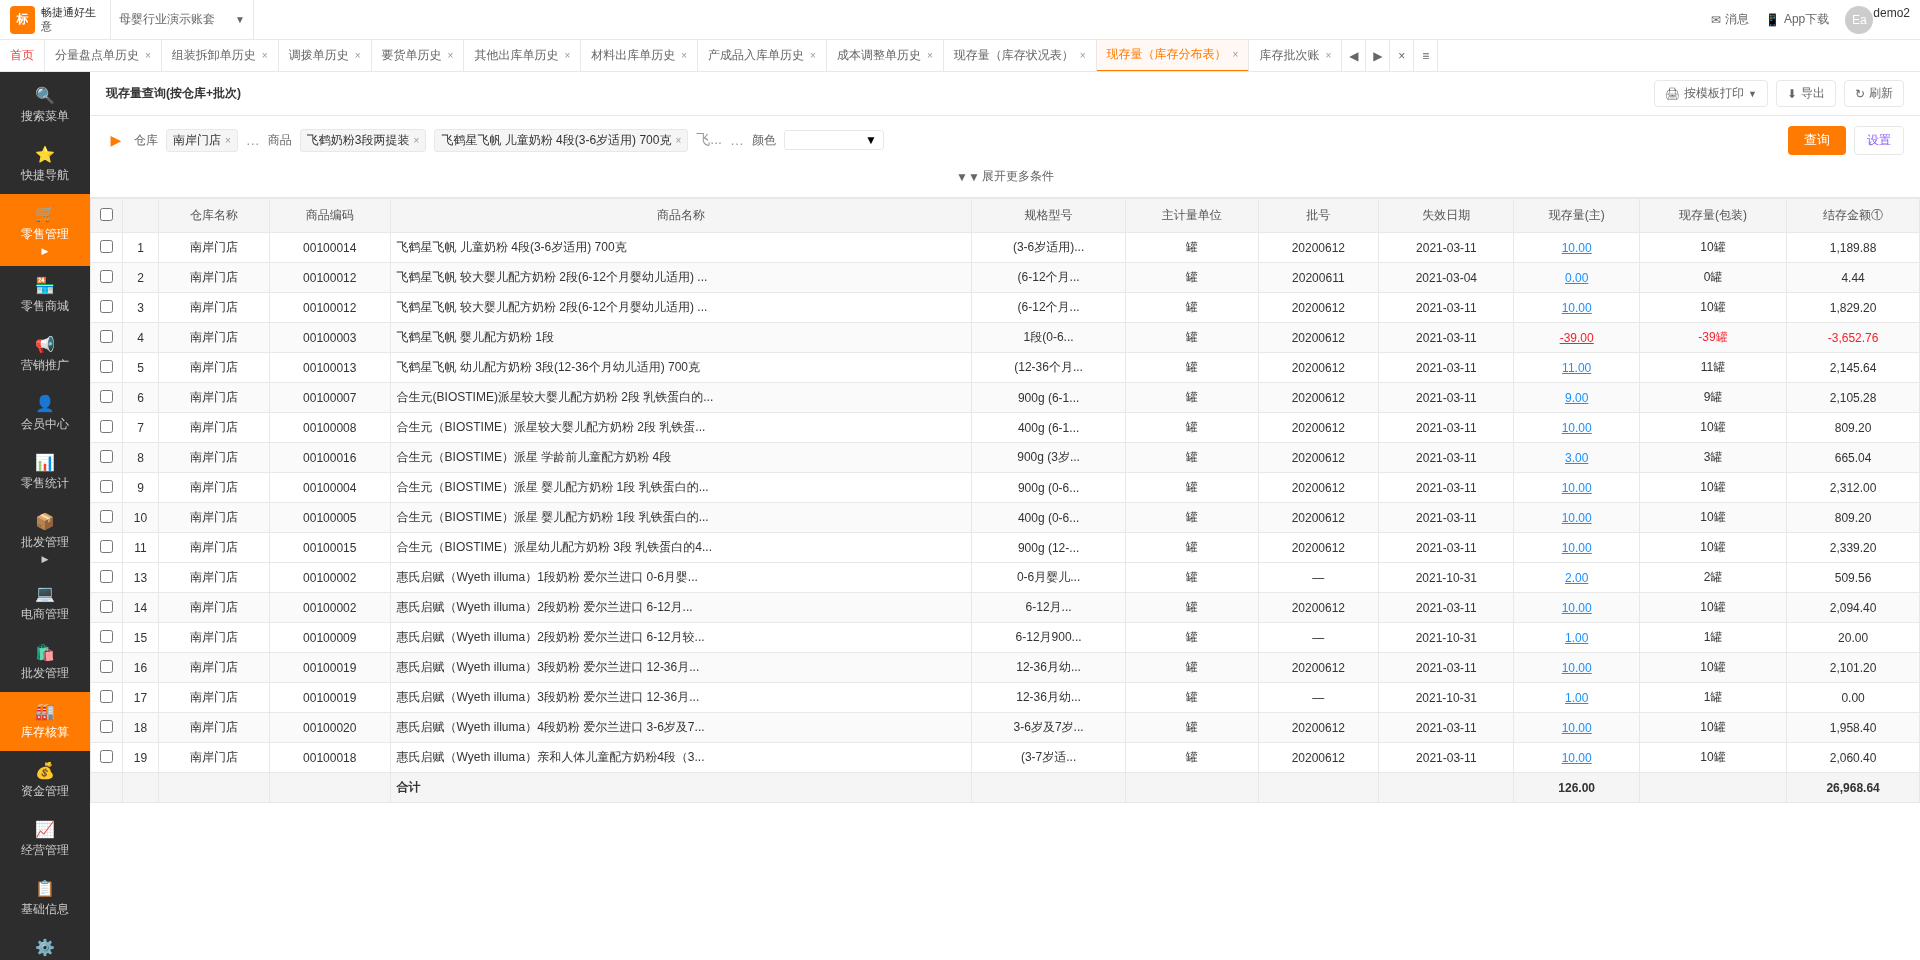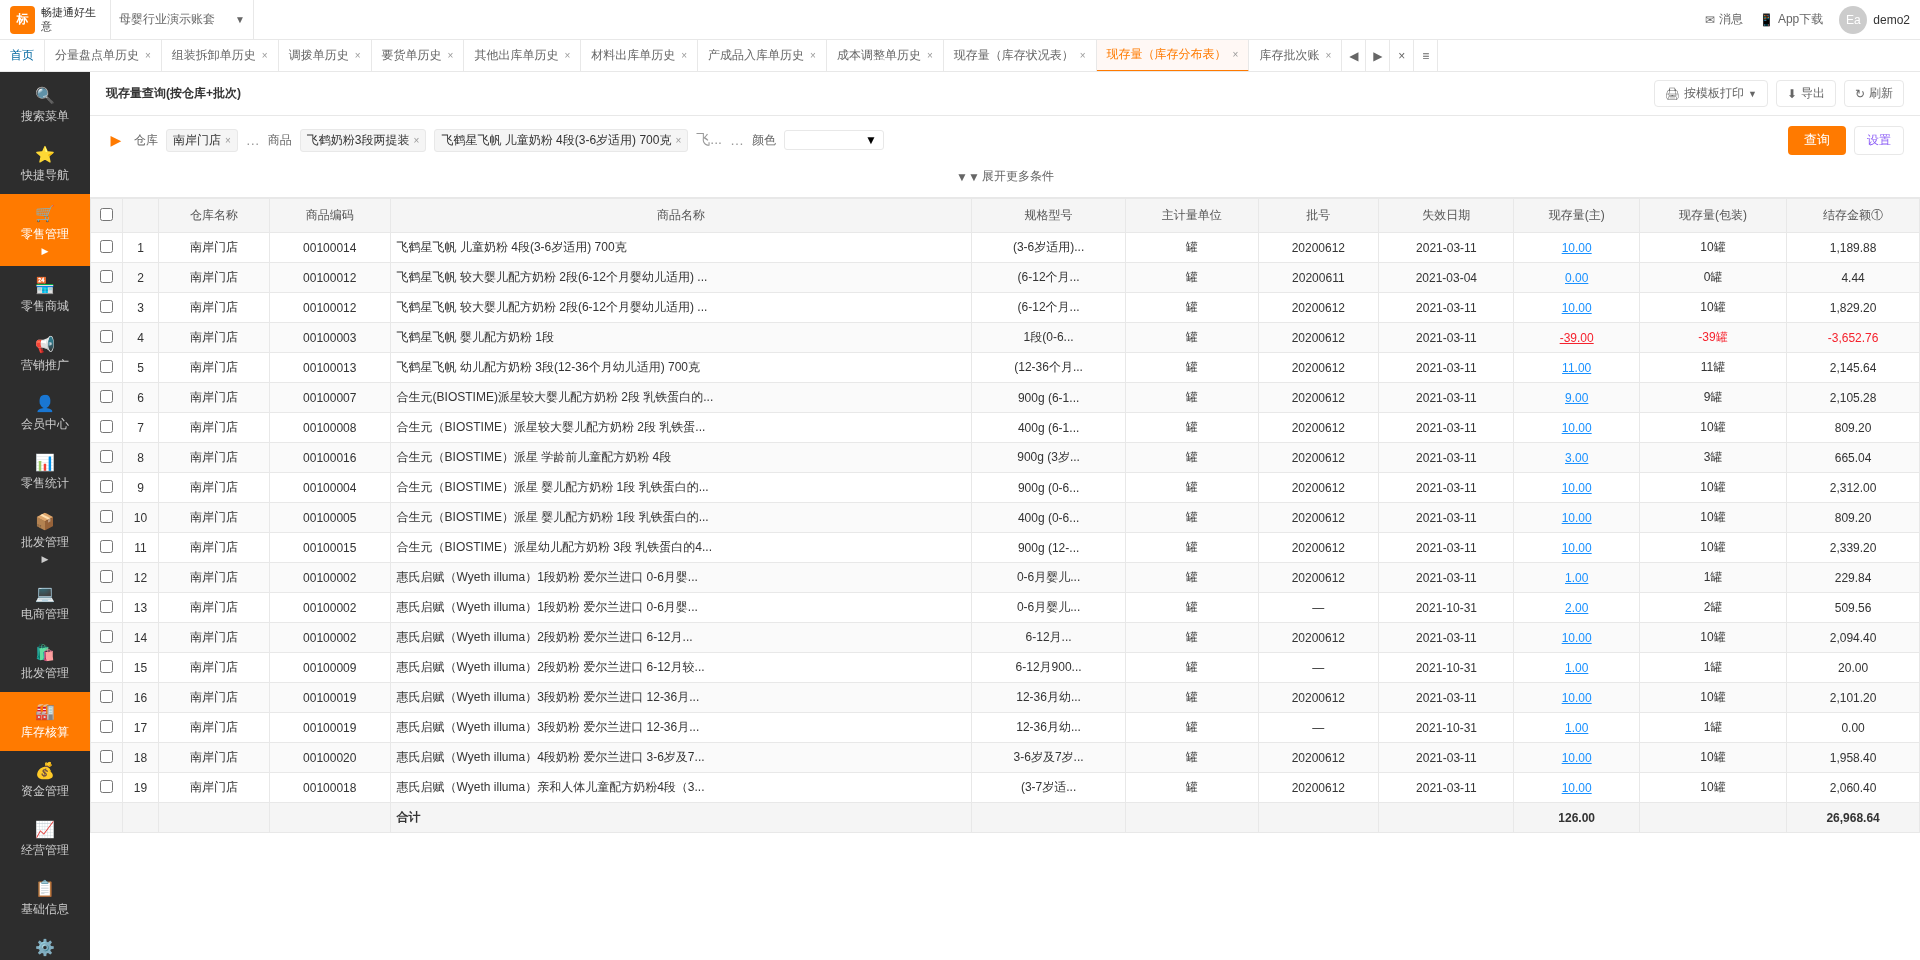--- a/index.html
+++ b/index.html
@@ -14,21 +14,21 @@
     .top-right { margin-left: auto; display: flex; align-items: center; gap: 16px; }
     .top-icon-btn { display: flex; align-items: center; gap: 4px; color: #666; cursor: pointer; font-size: 12px; }
     .avatar { width: 28px; height: 28px; border-radius: 50%; background: #ccc; display: flex; align-items: center; justify-content: center; color: white; font-size: 11px; }
     .user-name { color: #333; font-size: 12px; }
 
     
     .tab-bar { background: #fff; height: 32px; display: flex; align-items: center; border-bottom: 1px solid #e8e8e8; flex-shrink: 0; overflow: hidden; }
     .tab-item { display: flex; align-items: center; gap: 4px; padding: 0 10px; height: 32px; border-right: 1px solid #e8e8e8; color: #666; cursor: pointer; white-space: nowrap; font-size: 12px; flex-shrink: 0; }
     .tab-item.active { color: #ff7a00; border-bottom: 2px solid #ff7a00; background: #fff8f5; }
     .tab-item .tab-close { color: #999; font-size: 10px; margin-left: 2px; }
-    .tab-item.home { color: #0369a1; }
+    .tab-item.home { color: #ef4444; }
     .tab-nav-btn { width: 24px; height: 32px; display: flex; align-items: center; justify-content: center; color: #666; cursor: pointer; border-right: 1px solid #e8e8e8; flex-shrink: 0; }
 
     
     .main-layout { display: flex; flex: 1; overflow: hidden; }
 
     
     .sidebar { width: 90px; background: #2d2d2d; display: flex; flex-direction: column; align-items: center; padding-top: 4px; flex-shrink: 0; overflow-y: auto; }
     .sidebar-item { width: 90px; display: flex; flex-direction: column; align-items: center; justify-content: center; padding: 10px 4px; color: #ccc; cursor: pointer; gap: 3px; font-size: 11px; }
     .sidebar-item.active { background: #ff7a00; color: #fff; }
     .sidebar-item .s-icon { font-size: 16px; }
@@ -86,21 +86,21 @@
   </div>
   <div class="top-right">
     <div class="top-icon-btn">
       <span>✉</span>
       <span>消息</span>
     </div>
     <div class="top-icon-btn">
       <span>📱</span>
       <span>App下载</span>
     </div>
-    <div style="display:flex;align-items:center;gap:6px;">
+    <div style="display:flex;align-items:flex-start;">
       <div class="avatar">
         <span>Ea</span>
       </div>
       <span class="user-name">demo2</span>
     </div>
   </div>
 </div>
 
 <div class="tab-bar">
   <div class="tab-item home">
@@ -476,36 +476,20 @@
     <td>00100015</td>
     <td class="td-left" style="max-width:320px;overflow:hidden;text-overflow:ellipsis;white-space:nowrap;">合生元（BIOSTIME）派星幼儿配方奶粉 3段 乳铁蛋白的4...</td>
     <td>900g (12-...</td>
     <td>罐</td>
     <td>20200612</td>
     <td>2021-03-11</td>
     <td class="td-link ">10.00</td>
     <td class="">10罐</td>
     <td class="">2,339.20</td>
   </tr>
-            <tr class="row-even">
-    <td class="checkbox-cell">
-      <input type="checkbox" style="">
-    </td>
-    <td class="col-num">12</td>
-    <td>南岸门店</td>
-    <td>00100002</td>
-    <td class="td-left" style="max-width:320px;overflow:hidden;text-overflow:ellipsis;white-space:nowrap;">惠氏启赋（Wyeth illuma）1段奶粉 爱尔兰进口 0-6月婴...</td>
-    <td>0-6月婴儿...</td>
-    <td>罐</td>
-    <td>20200612</td>
-    <td>2021-03-11</td>
-    <td class="td-link ">1.00</td>
-    <td class="">1罐</td>
-    <td class="">229.84</td>
-  </tr>
             <tr>
     <td class="checkbox-cell">
       <input type="checkbox" style="">
     </td>
     <td class="col-num">13</td>
     <td>南岸门店</td>
     <td>00100002</td>
     <td class="td-left" style="max-width:320px;overflow:hidden;text-overflow:ellipsis;white-space:nowrap;">惠氏启赋（Wyeth illuma）1段奶粉 爱尔兰进口 0-6月婴...</td>
     <td>0-6月婴儿...</td>
     <td>罐</td>

